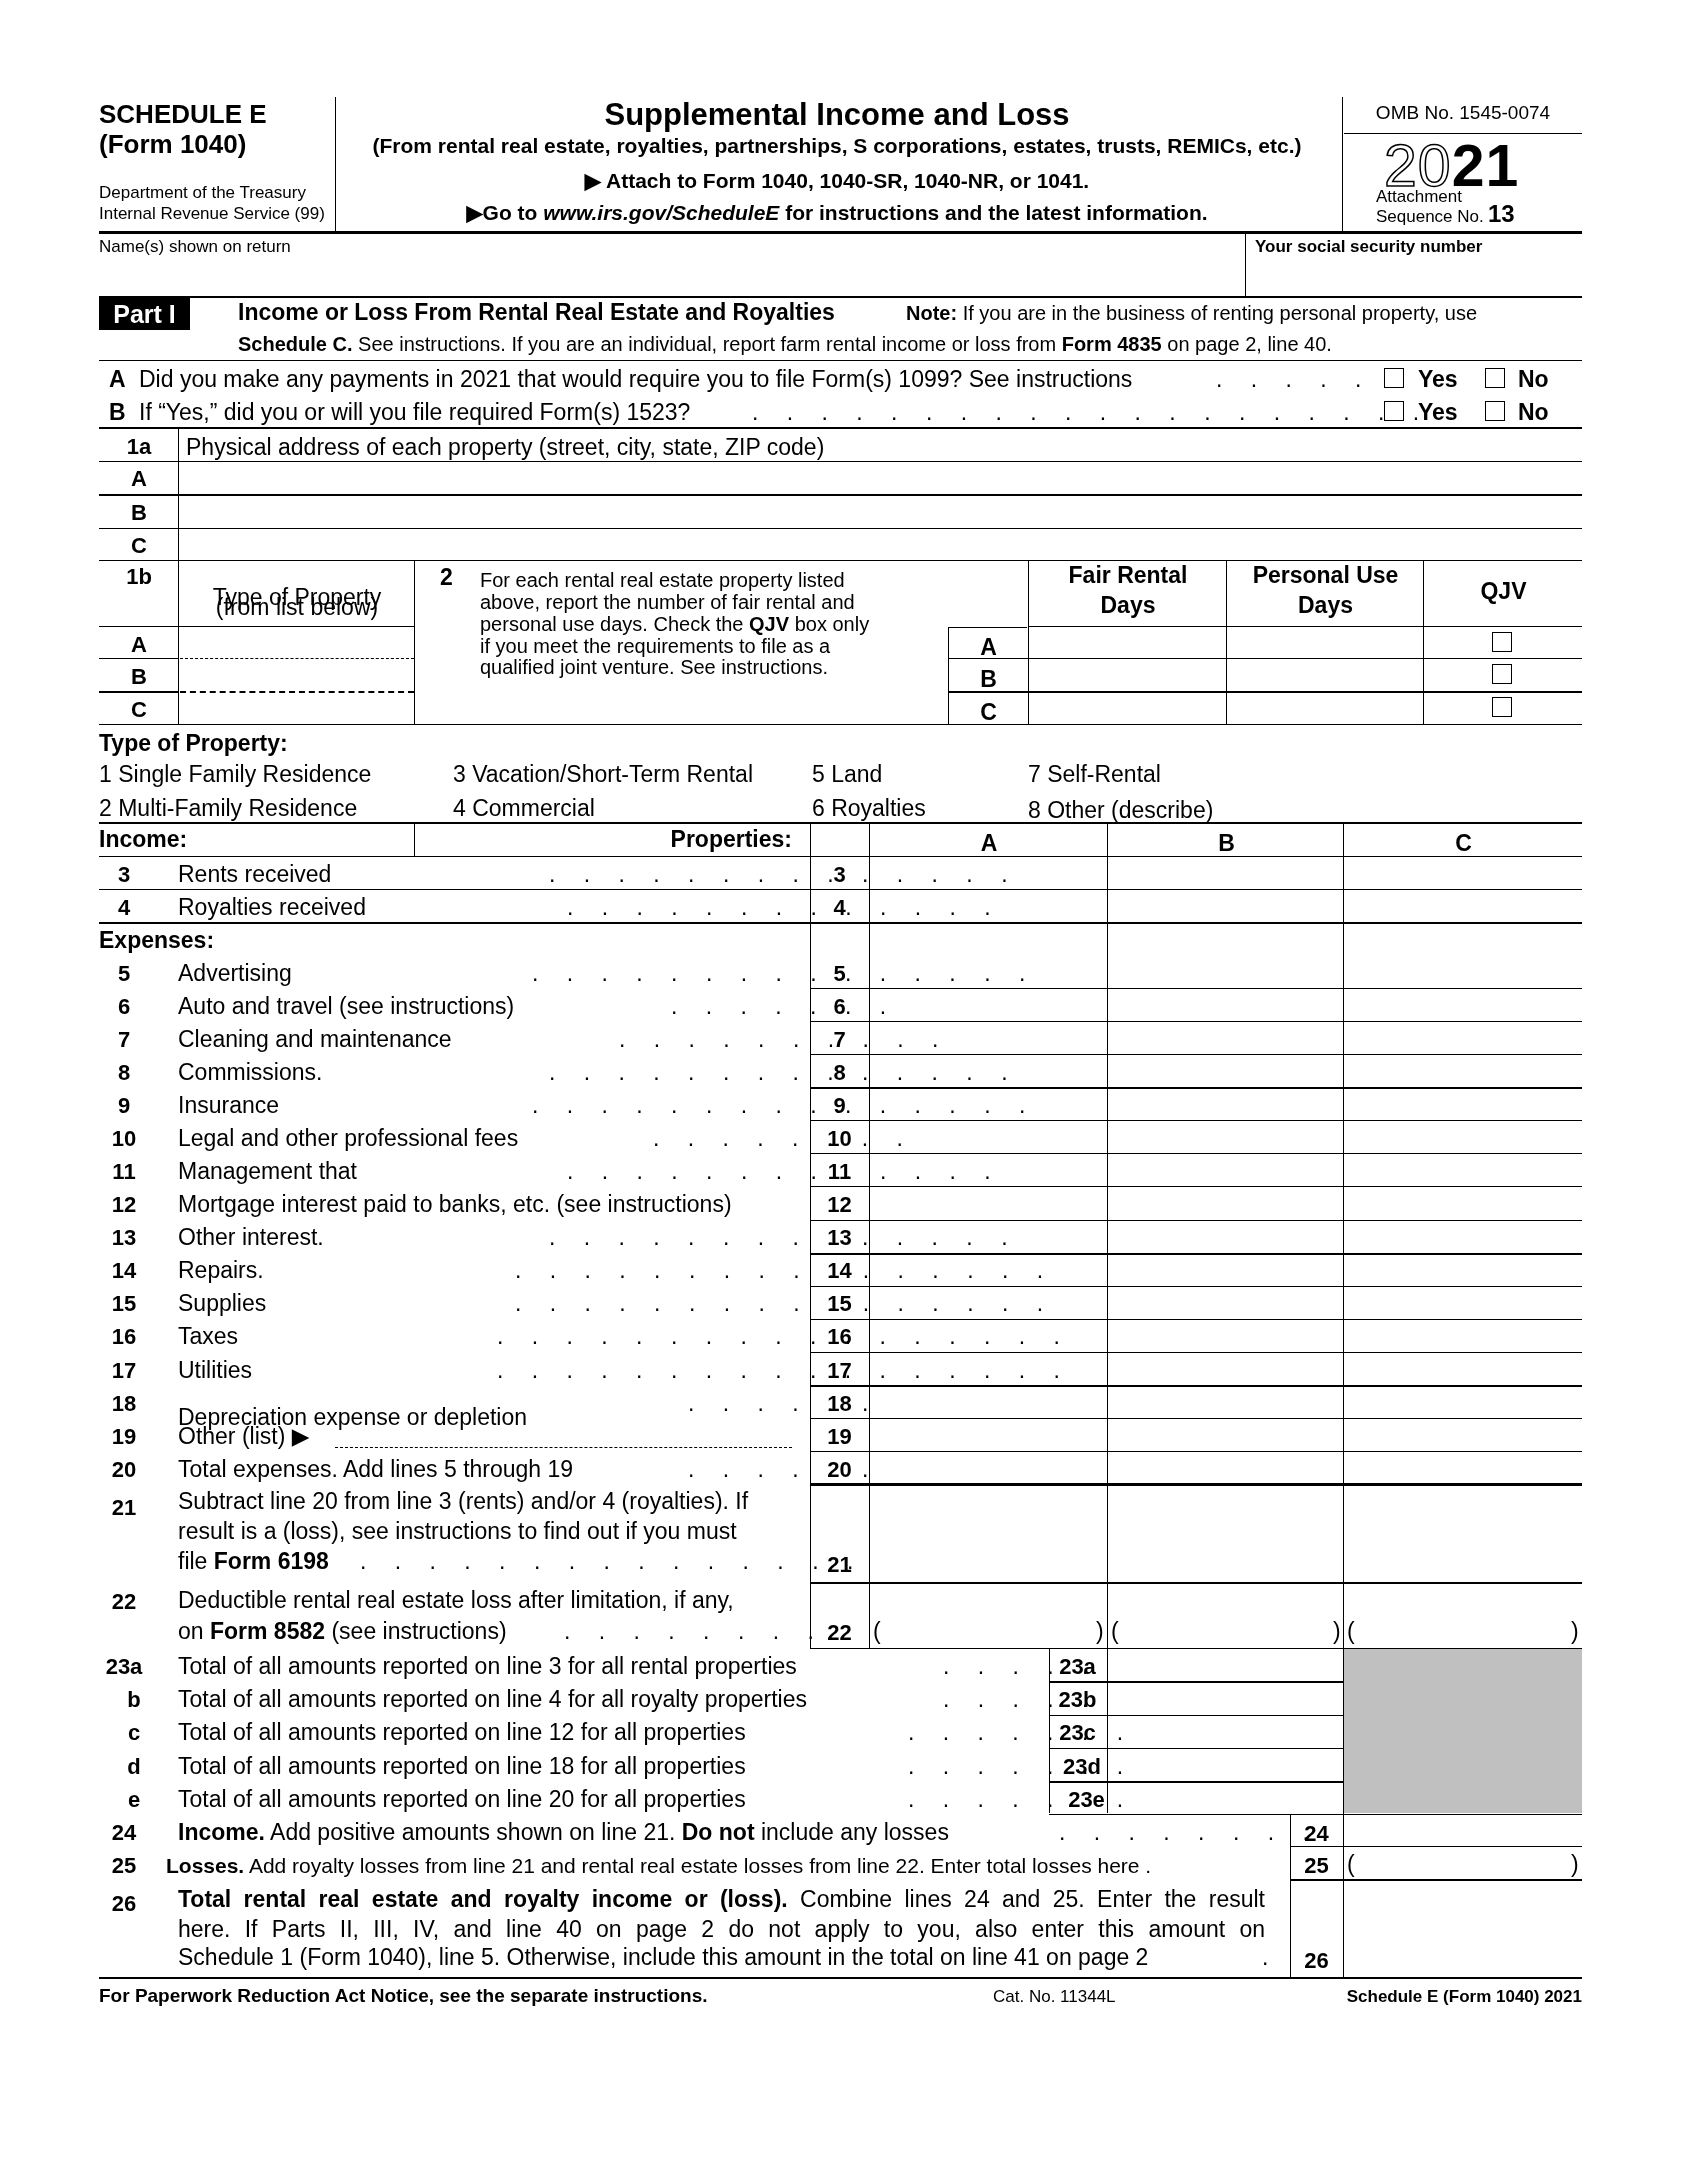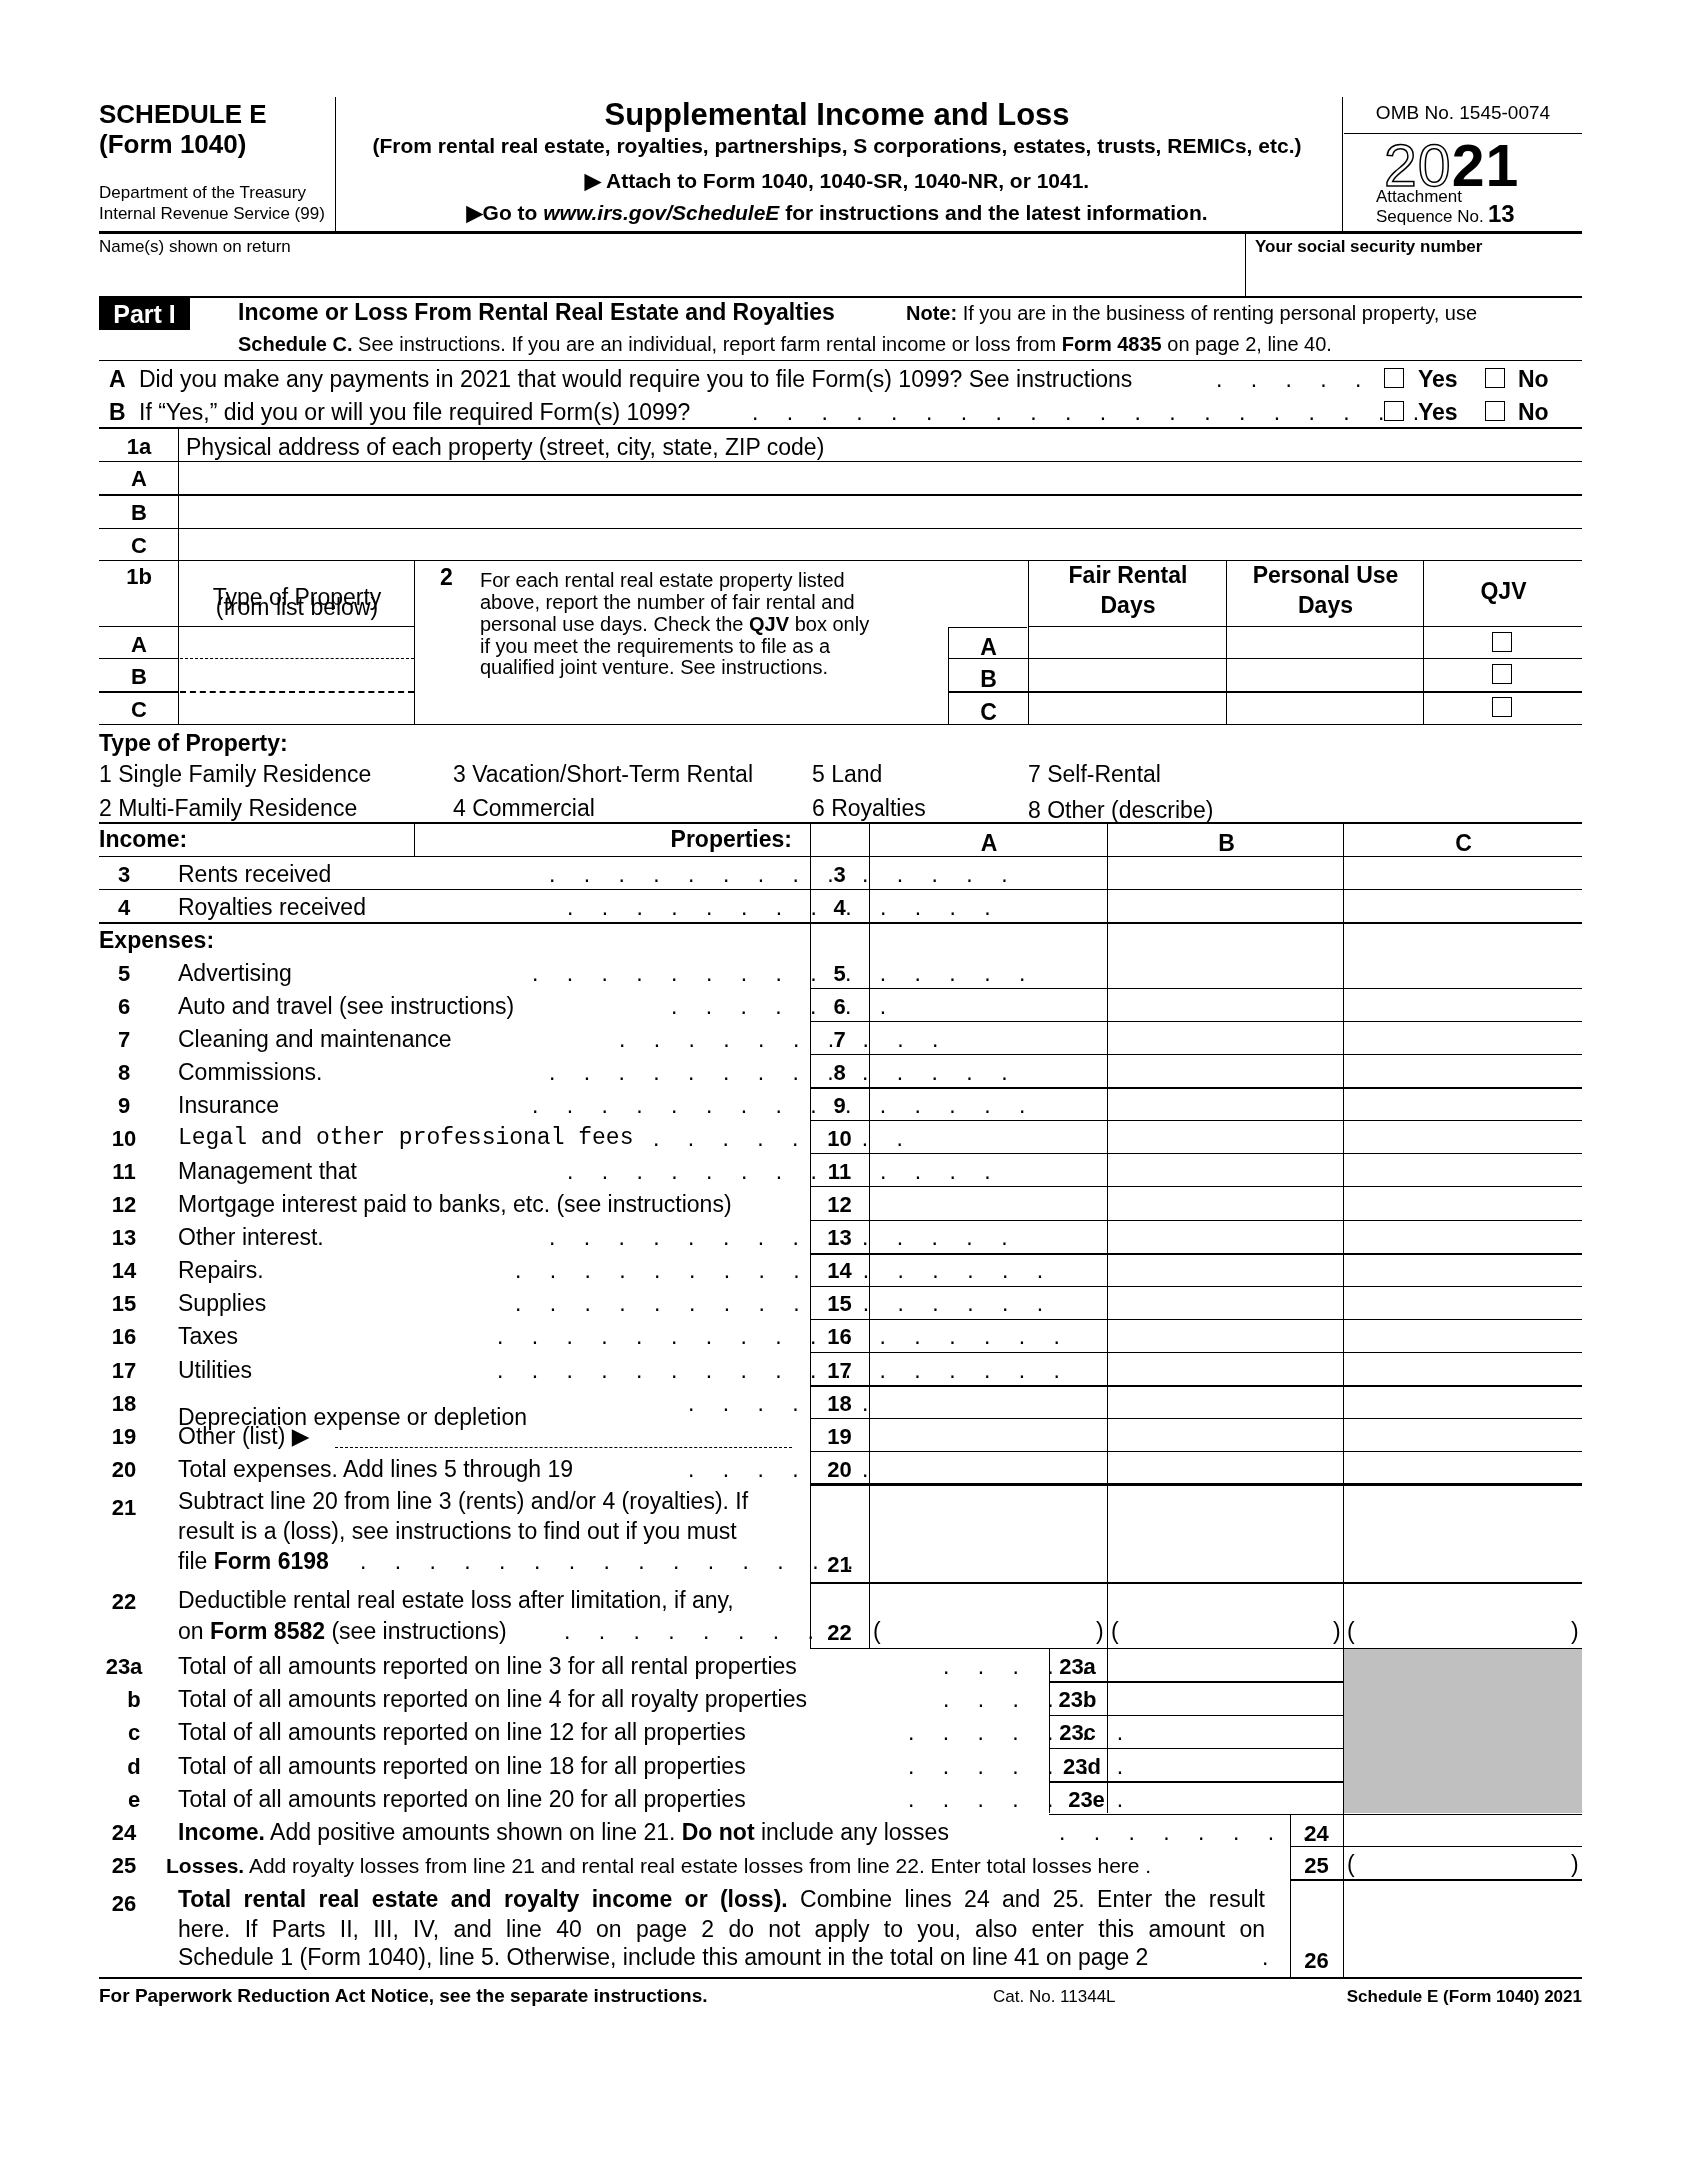--- a/index.html
+++ b/index.html
@@ -75,21 +75,21 @@
   <div class="txt b" style="left:109px;top:368px;">A</div>
   <div class="txt" style="left:139px;top:368px;">Did you make any payments in 2021 that would require you to file Form(s) 1099? See instructions</div>
   <div class="dots" style="left:1216px;top:368px;">. . . . . .</div>
   <div class="cb" style="left:1384px;top:368px;"></div>
   <div class="txt b" style="left:1418px;top:368px;">Yes</div>
   <div class="cb" style="left:1485px;top:368px;"></div>
   <div class="txt b" style="left:1518px;top:368px;">No</div>
 </div>
 <div>
   <div class="txt b" style="left:109px;top:401px;">B</div>
-  <div class="txt" style="left:139px;top:401px;">If “Yes,” did you or will you file required Form(s) 1099?</div>
+  <div class="txt" style="left:139px;top:401px;">If “Yes,” did you or will you file required Form(s) 1523?</div>
   <div class="dots" style="left:752px;top:401px;">. . . . . . . . . . . . . . . . . . . . .</div>
   <div class="cb" style="left:1384px;top:401px;"></div>
   <div class="txt b" style="left:1418px;top:401px;">Yes</div>
   <div class="cb" style="left:1485px;top:401px;"></div>
   <div class="txt b" style="left:1518px;top:401px;">No</div>
 </div>
 <div class="hl t2" style="left:99px;top:427px;width:1483px;"></div>
 
 <div class="vl" style="left:178px;top:428px;height:134px;"></div>
 <div class="lnum" style="left:119px;top:436px;">1a</div>
@@ -248,21 +248,21 @@
       <div class="txt" style="left:178px;top:1094px;">Insurance</div>
       <div class="dots" style="left:532px;top:1094px;">. . . . . . . . . . . . . . .</div>
       <div class="boxnum" style="left:810px;top:1095px;width:59px;">9</div>
       <div class="cell input" style="left:871px;top:1088px;width:236px;height:31px;"></div>
       <div class="cell input" style="left:1109px;top:1088px;width:235px;height:31px;"></div>
       <div class="cell input" style="left:1345px;top:1088px;width:237px;height:31px;"></div>
       <div class="hl" style="left:810px;top:1120px;width:772px;"></div>
     </div>
     <div style="position:absolute;left:0;top:0;">
       <div class="lnum" style="left:104px;top:1128px;">10</div>
-      <div class="txt" style="left:178px;top:1127px;font-family:Liberation Mono, monospace;">Legal and other professional fees</div>
+      <div class="txt" style="left:178px;top:1127px;">Legal and other professional fees</div>
       <div class="dots" style="left:653px;top:1127px;">. . . . . . . .</div>
       <div class="boxnum" style="left:810px;top:1128px;width:59px;">10</div>
       <div class="cell input" style="left:871px;top:1121px;width:236px;height:31px;"></div>
       <div class="cell input" style="left:1109px;top:1121px;width:235px;height:31px;"></div>
       <div class="cell input" style="left:1345px;top:1121px;width:237px;height:31px;"></div>
       <div class="hl" style="left:810px;top:1153px;width:772px;"></div>
     </div>
     <div style="position:absolute;left:0;top:0;">
       <div class="lnum" style="left:104px;top:1161px;">11</div>
       <div class="txt" style="left:178px;top:1160px;">Management that</div>

